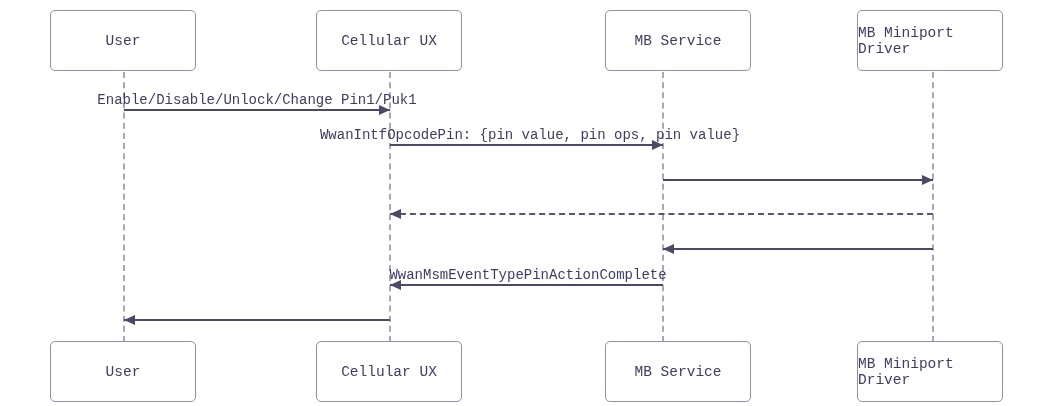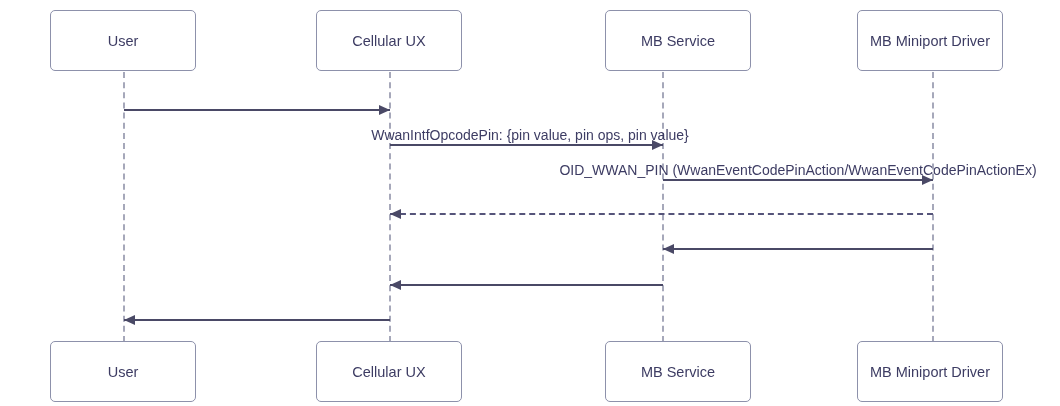--- a/index.html
+++ b/index.html
@@ -5,21 +5,21 @@
   html, body {
     margin: 0;
     padding: 0;
     background: #ffffff;
   }
   .canvas {
     position: relative;
     width: 1060px;
     height: 406px;
     background: #ffffff;
-    font-family: Liberation Sans, sans-serif;
+    font-family: Liberation Mono, monospace;
     overflow: hidden;
     border-radius: 17px;
   }
   
   .actor {
     position: absolute;
     width: 146px;
     height: 61px;
     border: 1.4px solid #8d91ab;
     border-radius: 5px;
@@ -133,36 +133,37 @@
   <div class="actor row-bottom col-1">
     <span>Cellular UX</span>
   </div>
   <div class="actor row-bottom col-2">
     <span>MB Service</span>
   </div>
   <div class="actor row-bottom col-3">
     <span>MB Miniport Driver</span>
   </div>
 
+  <div class="msg-label lbl-0">Enable/Disable/Unlock/Change Pin1/Puk1</div>
   <div class="msg-line m-0"></div>
   <div class="arrowhead right ah-0"></div>
 
   <div class="msg-label lbl-1">WwanIntfOpcodePin: {pin value, pin ops, pin value}</div>
   <div class="msg-line m-1"></div>
   <div class="arrowhead right ah-1"></div>
 
-  <div class="msg-label lbl-2">OID_WWAN_PIN (WwanEventCodePinAction/WwanEventCodePinActionEx)</div>
   <div class="msg-line m-2"></div>
   <div class="arrowhead right ah-2"></div>
 
   <div class="msg-line dashed m-3"></div>
   <div class="arrowhead left ah-3"></div>
 
   <div class="msg-line m-4"></div>
   <div class="arrowhead left ah-4"></div>
 
+  <div class="msg-label lbl-5">WwanMsmEventTypePinActionComplete</div>
   <div class="msg-line m-5"></div>
   <div class="arrowhead left ah-5"></div>
 
   <div class="msg-line m-6"></div>
   <div class="arrowhead left ah-6"></div>
 
 </div>
 
 </body></html>

